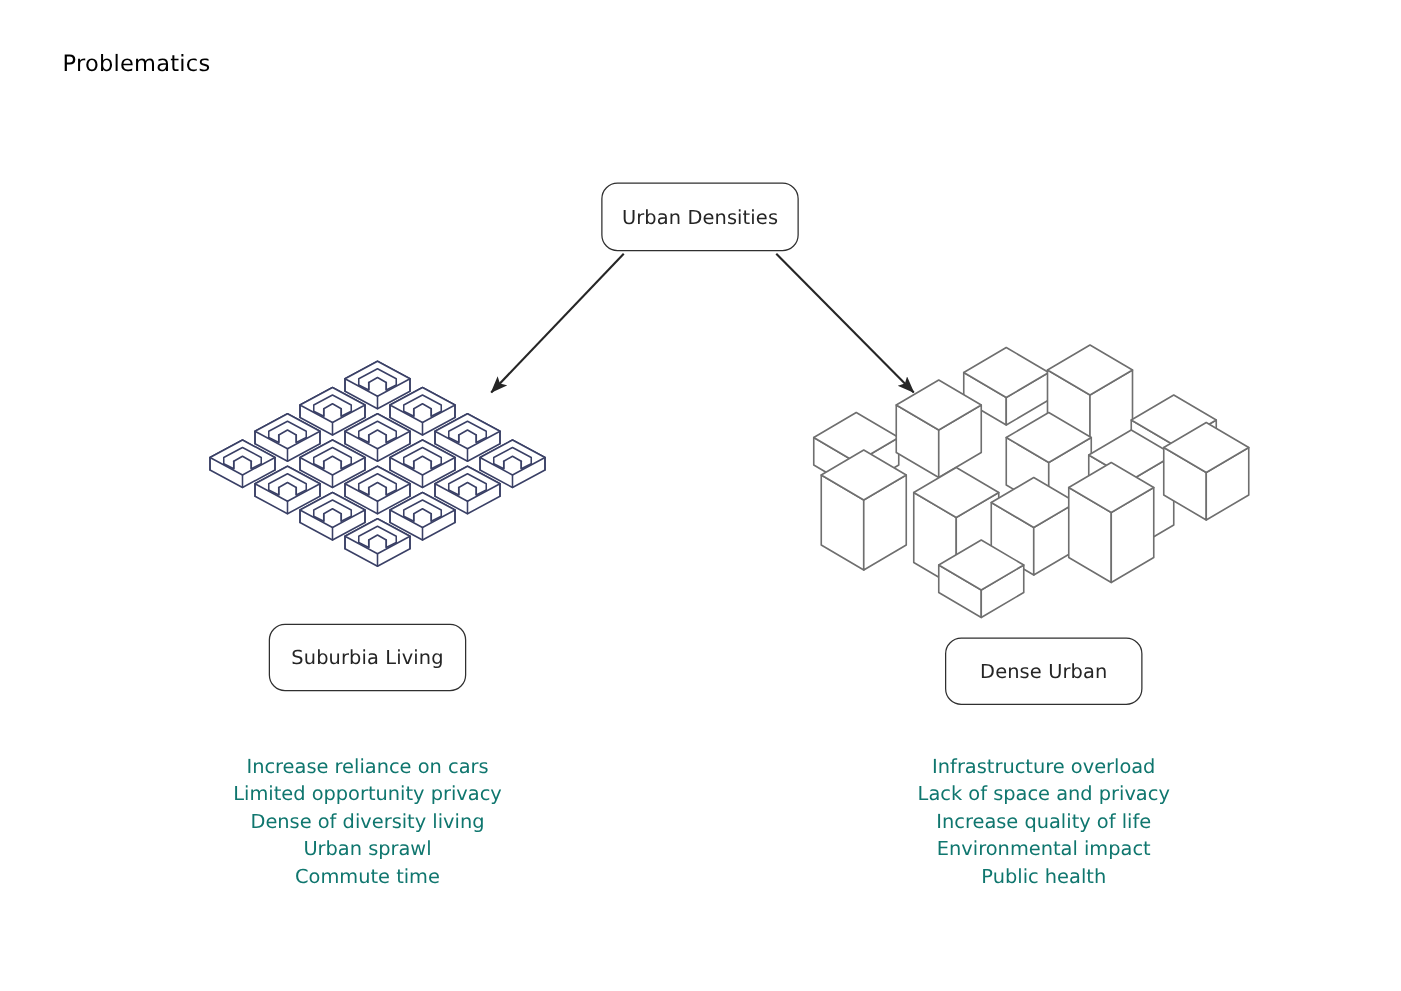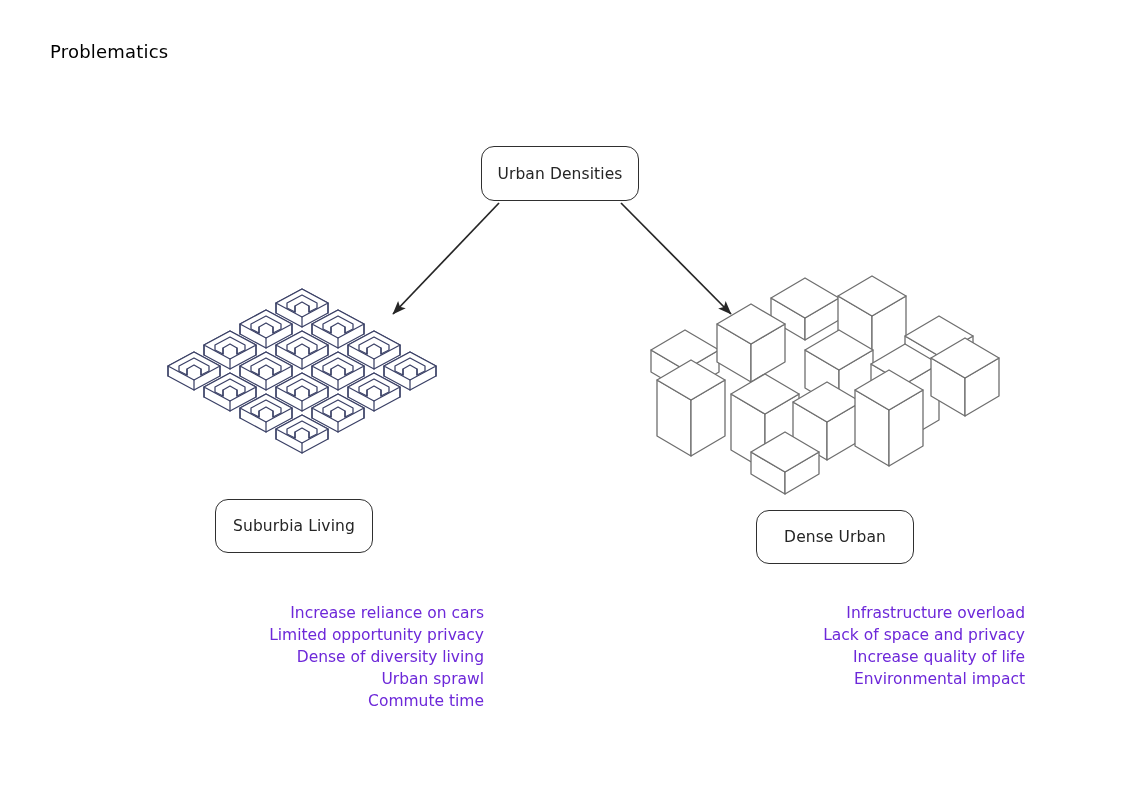--- a/index.html
+++ b/index.html
@@ -90,22 +90,22 @@
   #illus-dense {
     left: 645px;
     top: 272px;
     width: 355px;
     height: 225px;
   }
 
   
   .problem-list {
     position: absolute;
-    text-align: right;
-    color: #6d28d9;
+    text-align: center;
+    color: #0f766e;
     font-size: 15.5px;
     line-height: 22px;
   }
   .problem-list .problem-item {
     display: block;
     white-space: nowrap;
   }
   #list-suburbia {
     left: 104px;
     top: 602px;
@@ -237,15 +237,16 @@
     <span class="problem-item">Dense of diversity living</span>
     <span class="problem-item">Urban sprawl</span>
     <span class="problem-item">Commute time</span>
   </div>
 
   <div class="problem-list" id="list-dense">
     <span class="problem-item">Infrastructure overload</span>
     <span class="problem-item">Lack of space and privacy</span>
     <span class="problem-item">Increase quality of life</span>
     <span class="problem-item">Environmental impact</span>
+    <span class="problem-item">Public health</span>
   </div>
 
 </div>
 
 </body></html>

